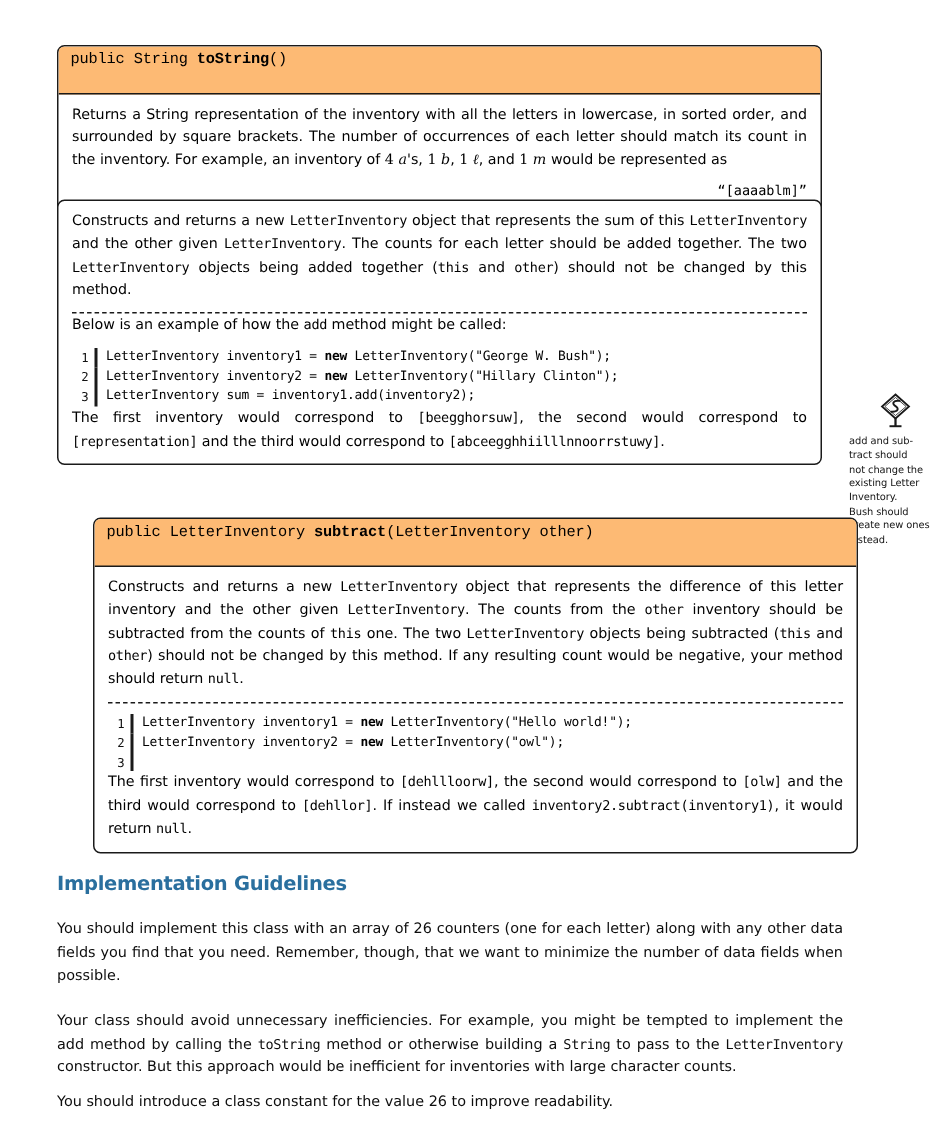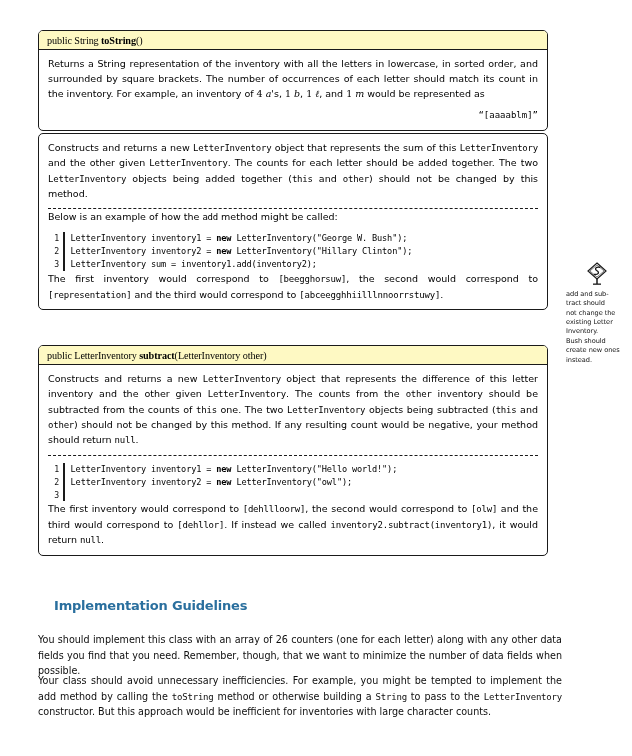--- a/index.html
+++ b/index.html
@@ -28,24 +28,24 @@
     position: absolute;
     left: 38px;
     width: 510px;
     box-sizing: border-box;
     border: 1.6px solid #1a1a1a;
     border-radius: 5px;
     background: #ffffff;
     overflow: hidden;
   }
   .spec-header {
-    background: #fef9c3;
+    background: #fdba74;
     border-bottom: 1.4px solid #1a1a1a;
-    padding: 4px 8px 1px 8px;
-    font-family: Liberation Serif, serif;
+    padding: 4px 8px 14px 8px;
+    font-family: Liberation Mono, monospace;
     font-size: 10.2px;
     line-height: 1.25;
     letter-spacing: -0.1px;
     white-space: nowrap;
   }
   .spec-header b { font-weight: bold; }
 
   .spec-body {
     padding: 6px 9px 7px 9px;
     font-size: 9.5px;
@@ -220,21 +220,21 @@
     <div>add and sub-</div>
     <div>tract should</div>
     <div>not change the</div>
     <div>existing Letter</div>
     <div>Inventory.</div>
     <div>Bush should</div>
     <div>create new ones</div>
     <div>instead.</div>
   </div>
 
-  <div class="spec-box" id="box-subtract" style="top:345px;">
+  <div class="spec-box" id="box-subtract" style="top:345px;margin-left:24px;">
     <div class="spec-header">
       <span>public LetterInventory </span><b>subtract</b><span>(LetterInventory other)</span>
     </div>
     <div class="spec-body">
       <p><span>Constructs and returns a new </span><span class="mono">LetterInventory</span><span> object that represents the difference of this letter inventory and the other given </span><span class="mono">LetterInventory</span><span>. The counts from the </span><span class="mono">other</span><span> inventory should be subtracted from the counts of </span><span class="mono">this</span><span> one. The two </span><span class="mono">LetterInventory</span><span> objects being subtracted (</span><span class="mono">this</span><span> and </span><span class="mono">other</span><span>) should not be changed by this method. If any resulting count would be negative, your method should return </span><span class="mono">null</span><span>.</span></p>
 
       <hr class="dash-sep">
 
 
       <div class="listing">
@@ -251,20 +251,21 @@
         <div class="code-line">
           <span class="lineno">3</span>
           <span class="code-rule"></span>
         </div>
       </div>
 
       <p class="note-para"><span>The first inventory would correspond to </span><span class="mono">[dehllloorw]</span><span>, the second would correspond to </span><span class="mono">[olw]</span><span> and the third would correspond to </span><span class="mono">[dehllor]</span><span>. If instead we called </span><span class="mono">inventory2.subtract(inventory1)</span><span>, it would return </span><span class="mono">null</span><span>.</span></p>
     </div>
   </div>
 
-  <h2 class="section-heading" style="top:582px; margin:16px;text-align:center;">Implementation Guidelines</h2>
-
-  <p class="body-para" style="top:632px; margin:0;">You should implement this class with an array of 26 counters (one for each letter) along with any other data fields you find that you need. Remember, though, that we want to minimize the number of data fields when possible.</p>
+  <h2 class="section-heading" style="top:582px; margin:0;text-align:center;">Implementation Guidelines</h2>
+
+  <p class="body-para" style="top:612px; margin:0;">You should implement this class with an array of 26 counters (one for each letter) along with any other data fields you find that you need. Remember, though, that we want to minimize the number of data fields when possible.</p>
 
   <p class="body-para" style="top:673px; margin:0;"><span>Your class should avoid unnecessary inefficiencies. For example, you might be tempted to implement the add method by calling the </span><span class="mono">toString</span><span> method or otherwise building a </span><span class="mono">String</span><span> to pass to the </span><span class="mono">LetterInventory</span><span> constructor. But this approach would be inefficient for inventories with large character counts.</span></p>
 
+  <p class="body-para" style="top:727px; margin:0;">You should introduce a class constant for the value 26 to improve readability.</p>
 
 </div>
 
 </body></html>

